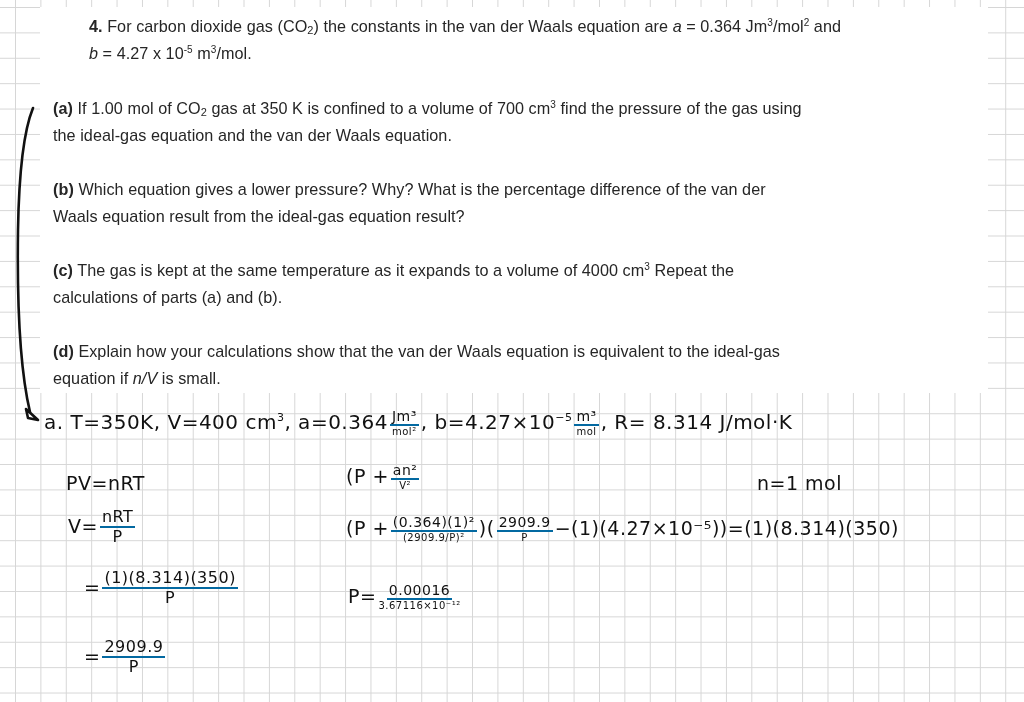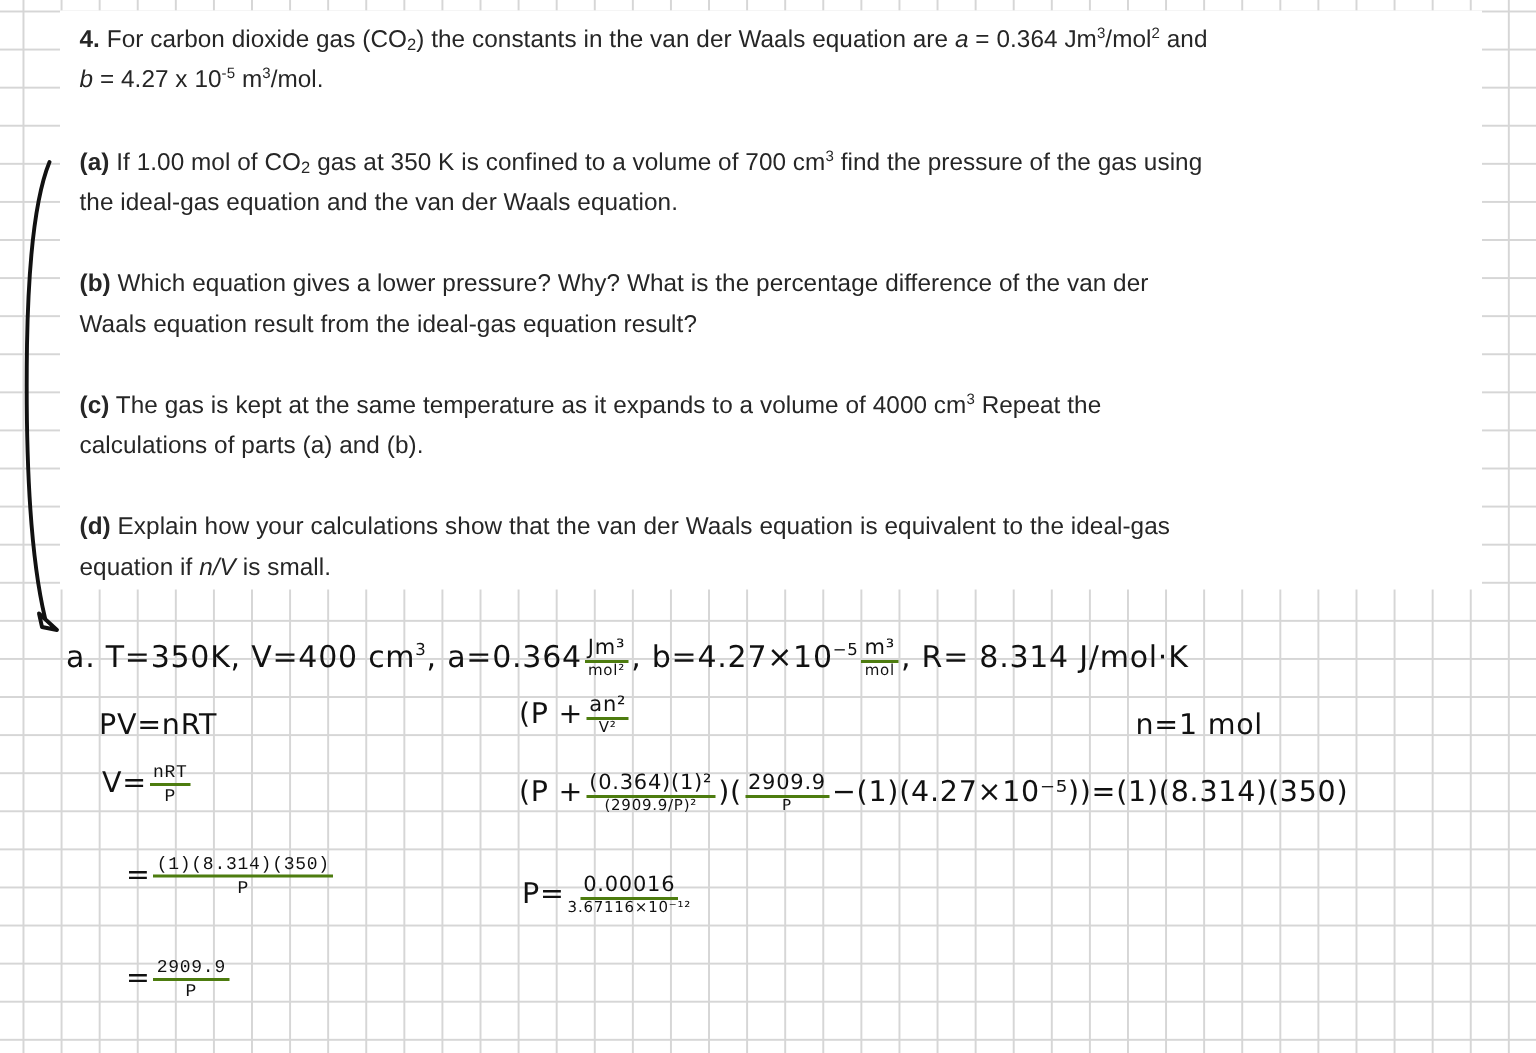--- a/index.html
+++ b/index.html
@@ -32,30 +32,30 @@
     position: absolute; color: #111;
     font-family: "DejaVu Sans", sans-serif;
     font-weight: normal; white-space: nowrap;
     font-size: 19px; letter-spacing: 0.5px;
   }
   .hw sup { font-size: 11px; vertical-align: 8px; line-height: 0; }
   .frac {
     display: inline-flex; flex-direction: column; align-items: center;
     vertical-align: middle; line-height: 1; margin: 0 2px;
   }
-  .frac .num { font-size: 14px; padding: 0 2px 1px; border-bottom: 2px solid #4d7c0f; }
+  .frac .num { font-size: 14px; padding: 0 2px 1px; border-bottom: 2px solid #0369a1; }
   .frac .den { font-size: 10px; padding-top: 1px; }
-  .frac.big .num, .frac.big .den { font-size: 12px; font-family: Liberation Mono, monospace; }
+  .frac.big .num, .frac.big .den { font-size: 16px; }
   svg.arrow { position: absolute; left: 0; top: 0; pointer-events: none; }
 </style>
 </head>
 <body>
 
 <div class="panel">
-  <div class="q" style="top:6px;">
+  <div class="q" style="top:6px;margin-left:36px;">
     <b>4.</b>
     <span>For carbon dioxide gas (CO</span><sub>2</sub><span>) the constants in the van der Waals equation are </span><i>a</i><span> = 0.364 Jm</span><sup>3</sup><span>/mol</span><sup>2</sup><span> and</span><br>
     <i>b</i><span> = 4.27 x 10</span><sup>-5</sup><span> m</span><sup>3</sup><span>/mol.</span>
   </div>
 
   <div class="q" style="top:88px;">
     <b>(a)</b><span> If 1.00 mol of CO</span><sub>2</sub><span> gas at 350 K is confined to a volume of 700 cm</span><sup>3</sup><span> find the pressure of the gas using</span><br>
     <span>the ideal-gas equation and the van der Waals equation.</span>
   </div>
 
@@ -73,21 +73,21 @@
     <b>(d)</b><span> Explain how your calculations show that the van der Waals equation is equivalent to the ideal-gas</span><br>
     <span>equation if </span><i>n/V</i><span> is small.</span>
   </div>
 </div>
 
 <svg class="arrow" width="80" height="440">
   <path d="M33,108 C24,130 19,170 18,230 C17,300 20,370 30,412" fill="none" stroke="#111" stroke-width="2.6" stroke-linecap="round"></path>
   <path d="M26,409 L38,420 L28,418 Z" fill="none" stroke="#111" stroke-width="2.6" stroke-linejoin="round"></path>
 </svg>
 
-<div class="hw" style="left:44px; top:409px; font-size:20px;margin-top:16px;">
+<div class="hw" style="left:44px; top:409px; font-size:20px;">
   <span>a. T=350K, V=400 cm</span><sup>3</sup><span>, a=0.364</span><span class="frac">
       <span class="num">Jm³</span>
       <span class="den">mol²</span>
     </span><span>, b=4.27×10</span><sup>−5</sup><span class="frac">
       <span class="num">m³</span>
       <span class="den">mol</span>
     </span><span>, R= 8.314 J/mol·K</span>
 </div>
 
 <div class="hw" style="left:66px; top:472px;">PV=nRT</div>

